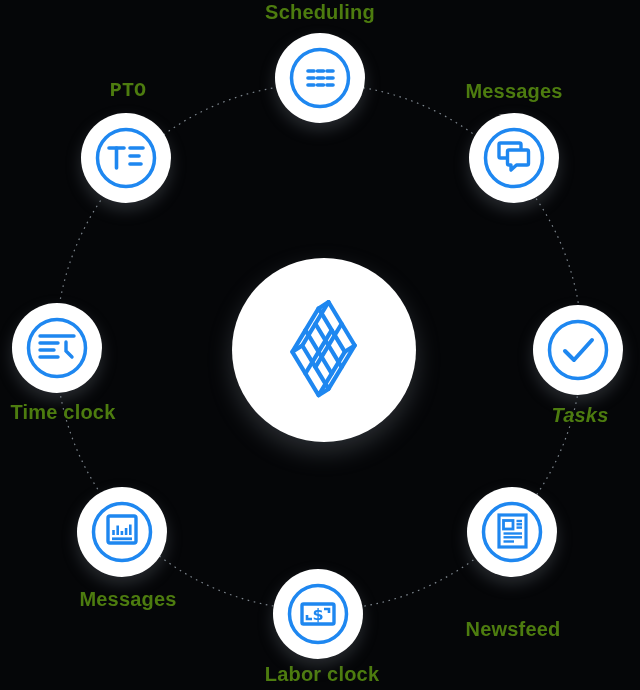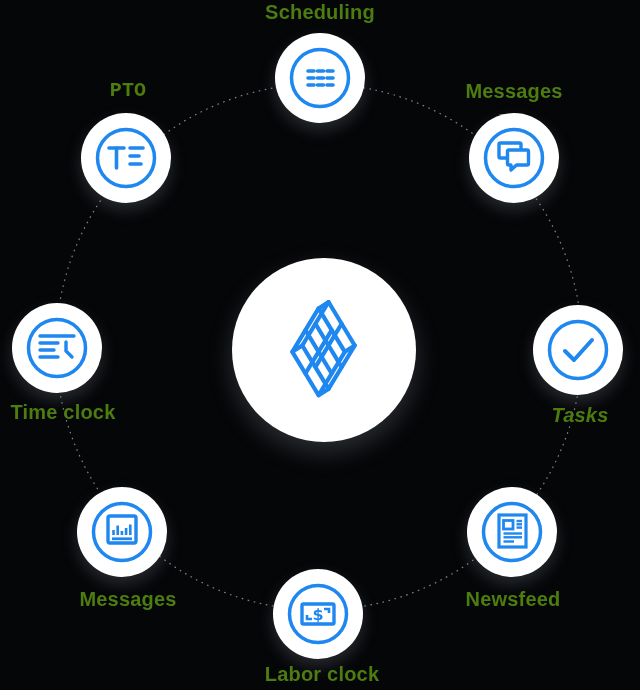--- a/index.html
+++ b/index.html
@@ -118,21 +118,21 @@
         <line x1="23.5" y1="35" x2="23.5" y2="30"></line>
         <line x1="27.7" y1="35" x2="27.7" y2="25.5"></line>
         <line x1="31.9" y1="35" x2="31.9" y2="31"></line>
         <line x1="36.1" y1="35" x2="36.1" y2="28"></line>
         <line x1="40.3" y1="35" x2="40.3" y2="24.5"></line>
       </g>
       <line x1="22" y1="38.8" x2="42" y2="38.8" stroke="currentColor" stroke-width="2.8"></line>
     </svg>
   </div>
 
-  <div class="label" style="left:513px;top:588px;">Newsfeed</div>
+  <div class="label" style="left:513px;top:618px;">Newsfeed</div>
   <div class="node-circle pos-newsfeed">
     <svg width="64" height="64" viewBox="0 0 64 64">
       <circle cx="32" cy="32" r="28.5" fill="none" stroke="currentColor" stroke-width="3.5"></circle>
       <rect x="19" y="15" width="27" height="32" fill="none" stroke="currentColor" stroke-width="3.2"></rect>
       <rect x="23.5" y="20.5" width="9.5" height="8.5" fill="none" stroke="currentColor" stroke-width="2.8"></rect>
       <g stroke="currentColor" stroke-width="2.4" stroke-linecap="butt">
         <line x1="36.5" y1="21" x2="42" y2="21"></line>
         <line x1="36.5" y1="24.3" x2="42" y2="24.3"></line>
         <line x1="36.5" y1="27.6" x2="42" y2="27.6"></line>
         <line x1="23.5" y1="33.5" x2="42" y2="33.5"></line>

